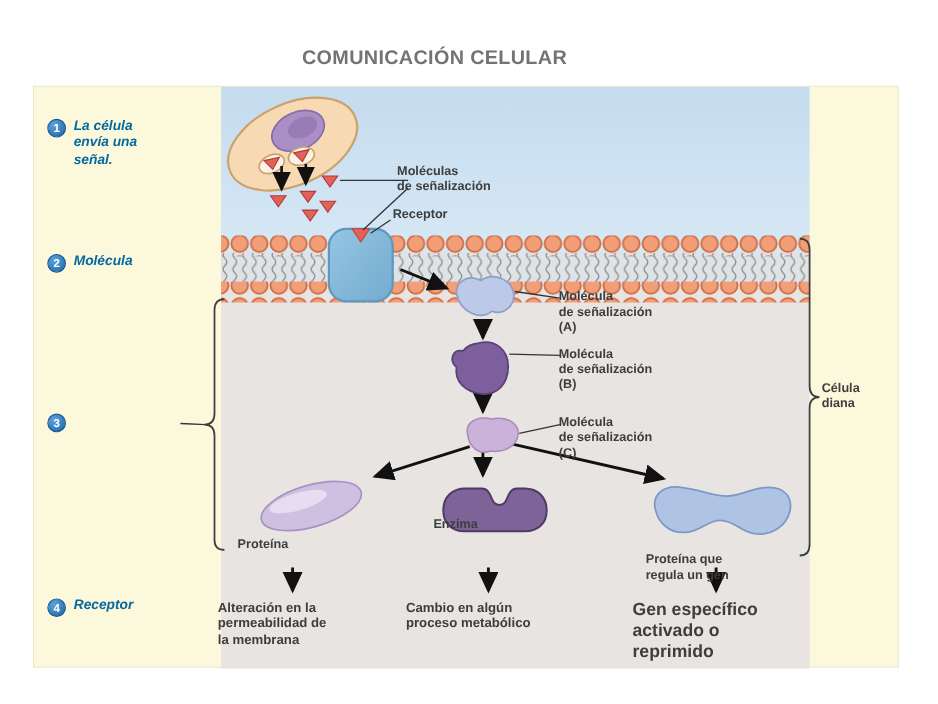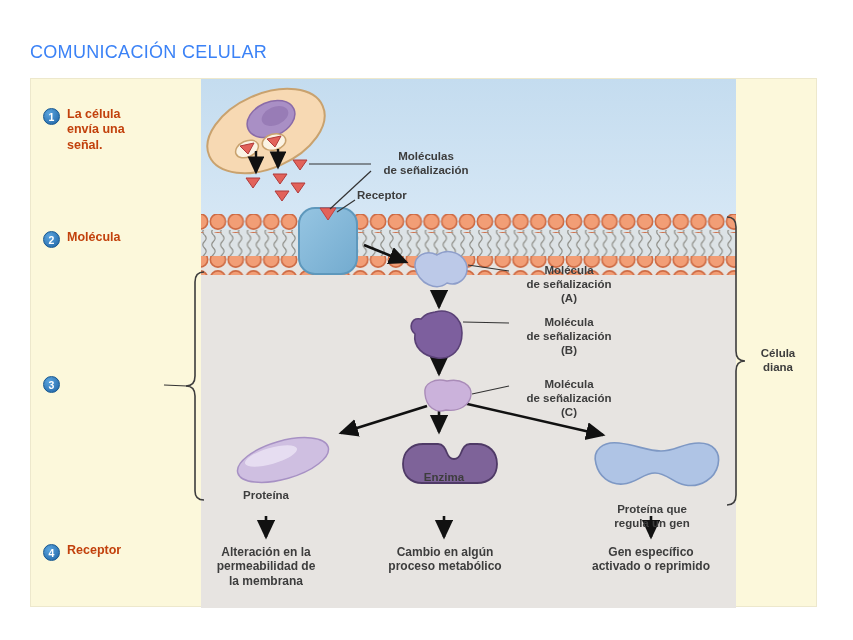--- a/index.html
+++ b/index.html
@@ -1,32 +1,32 @@
 <!DOCTYPE html>
 <html><head>
 <meta charset="utf-8">
 <style>
   html,body{margin:0;padding:0;background:#ffffff;}
   body{width:853px;height:640px;position:relative;font-family:"Liberation Sans",sans-serif;overflow:hidden;}
   .slide{position:absolute;inset:0;}
-  .title{position:absolute;left:30px;top:42px;width:730px;
-         font-size:18px;font-weight:400;letter-spacing:.3px;color:#3b82f6;}
+  .title{position:absolute;left:30px;top:42px;width:730px;text-align:center;
+         font-size:18px;font-weight:700;letter-spacing:.3px;color:#737373;}
   .panel{position:absolute;left:30px;top:78px;width:787px;height:529px;
          background:#FCF8DB;border:1px solid #EDE8CC;box-sizing:border-box;}
   .panel svg{position:absolute;left:0;top:0;}
   
   .step{position:absolute;left:12px;display:flex;gap:7px;align-items:flex-start;width:155px;}
   .badge{flex:0 0 auto;width:17px;height:17px;border-radius:50%;
          background:radial-gradient(circle at 35% 30%,#5AA4DE,#1E63A4);
          border:1px solid #14568F;color:#fff;font-size:10.5px;font-weight:bold;
          display:flex;align-items:center;justify-content:center;box-sizing:border-box;margin-top:1px;}
-  .step-label{font-size:12.5px;font-weight:bold;color:#c2410c;line-height:1.22;white-space:pre-line;}
+  .step-label{font-size:12.5px;font-weight:bold;color:#0369a1;line-height:1.22;white-space:pre-line;font-style:italic;}
   
   .dlabel{position:absolute;font-size:11.5px;font-weight:bold;color:#3d3d3d;
-          line-height:1.2;white-space:pre-line;text-align:center;}
+          line-height:1.2;white-space:pre-line;text-align:left;}
   .dlabel.left{text-align:right;}
 </style>
 </head>
 <body>
 
 <div class="slide">
 
   <div class="title">COMUNICACIÓN CELULAR</div>
 
   <div class="panel">
@@ -161,17 +161,17 @@
     <div class="dlabel" style="left:185px;top:410px;width:100px">Proteína</div>
     <div class="dlabel" style="left:363px;top:392px;width:100px">Enzima</div>
     <div class="dlabel" style="left:556px;top:424px;width:130px">Proteína que
 regula un gen</div>
 
     <div class="dlabel" style="left:167px;top:466px;width:136px;font-size:12px">Alteración en la
 permeabilidad de
 la membrana</div>
     <div class="dlabel" style="left:338px;top:466px;width:152px;font-size:12px">Cambio en algún
 proceso metabólico</div>
-    <div class="dlabel" style="left:544px;top:466px;width:152px;font-size:12px">Gen específico
+    <div class="dlabel" style="left:544px;top:466px;width:152px;font-size:16px">Gen específico
 activado o reprimido</div>
 
   </div>
 </div>
 
 </body></html>

